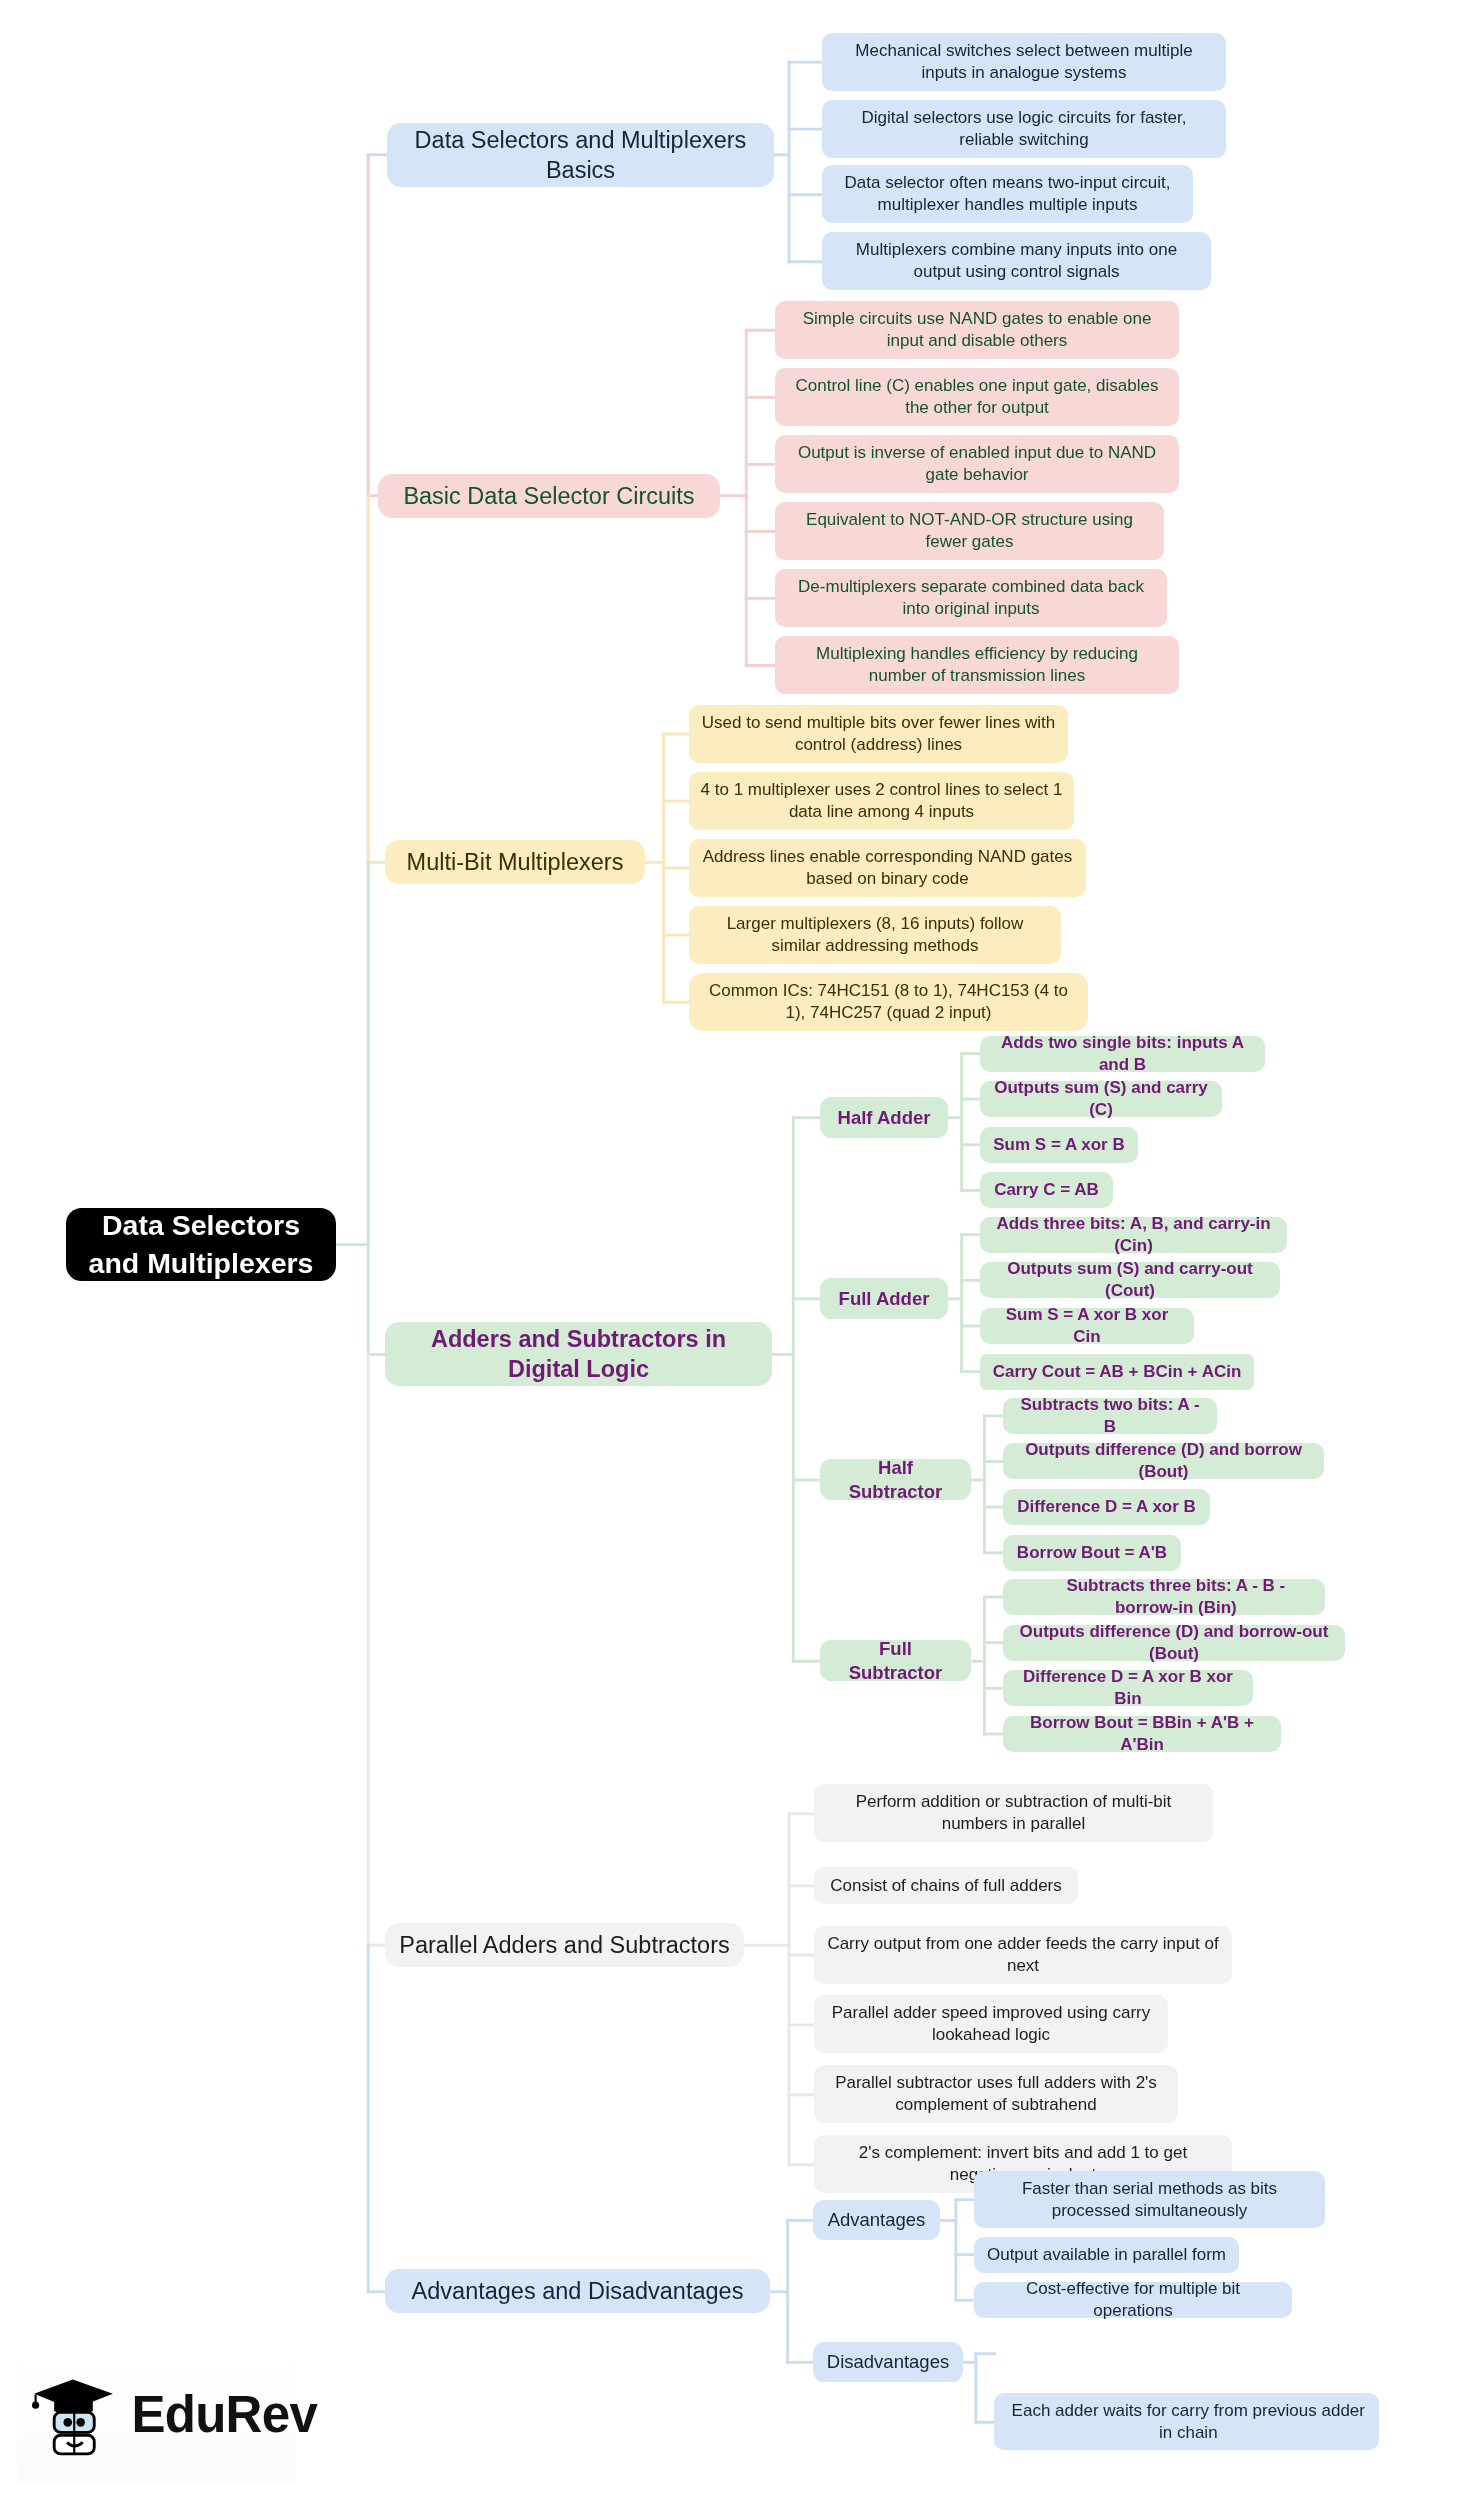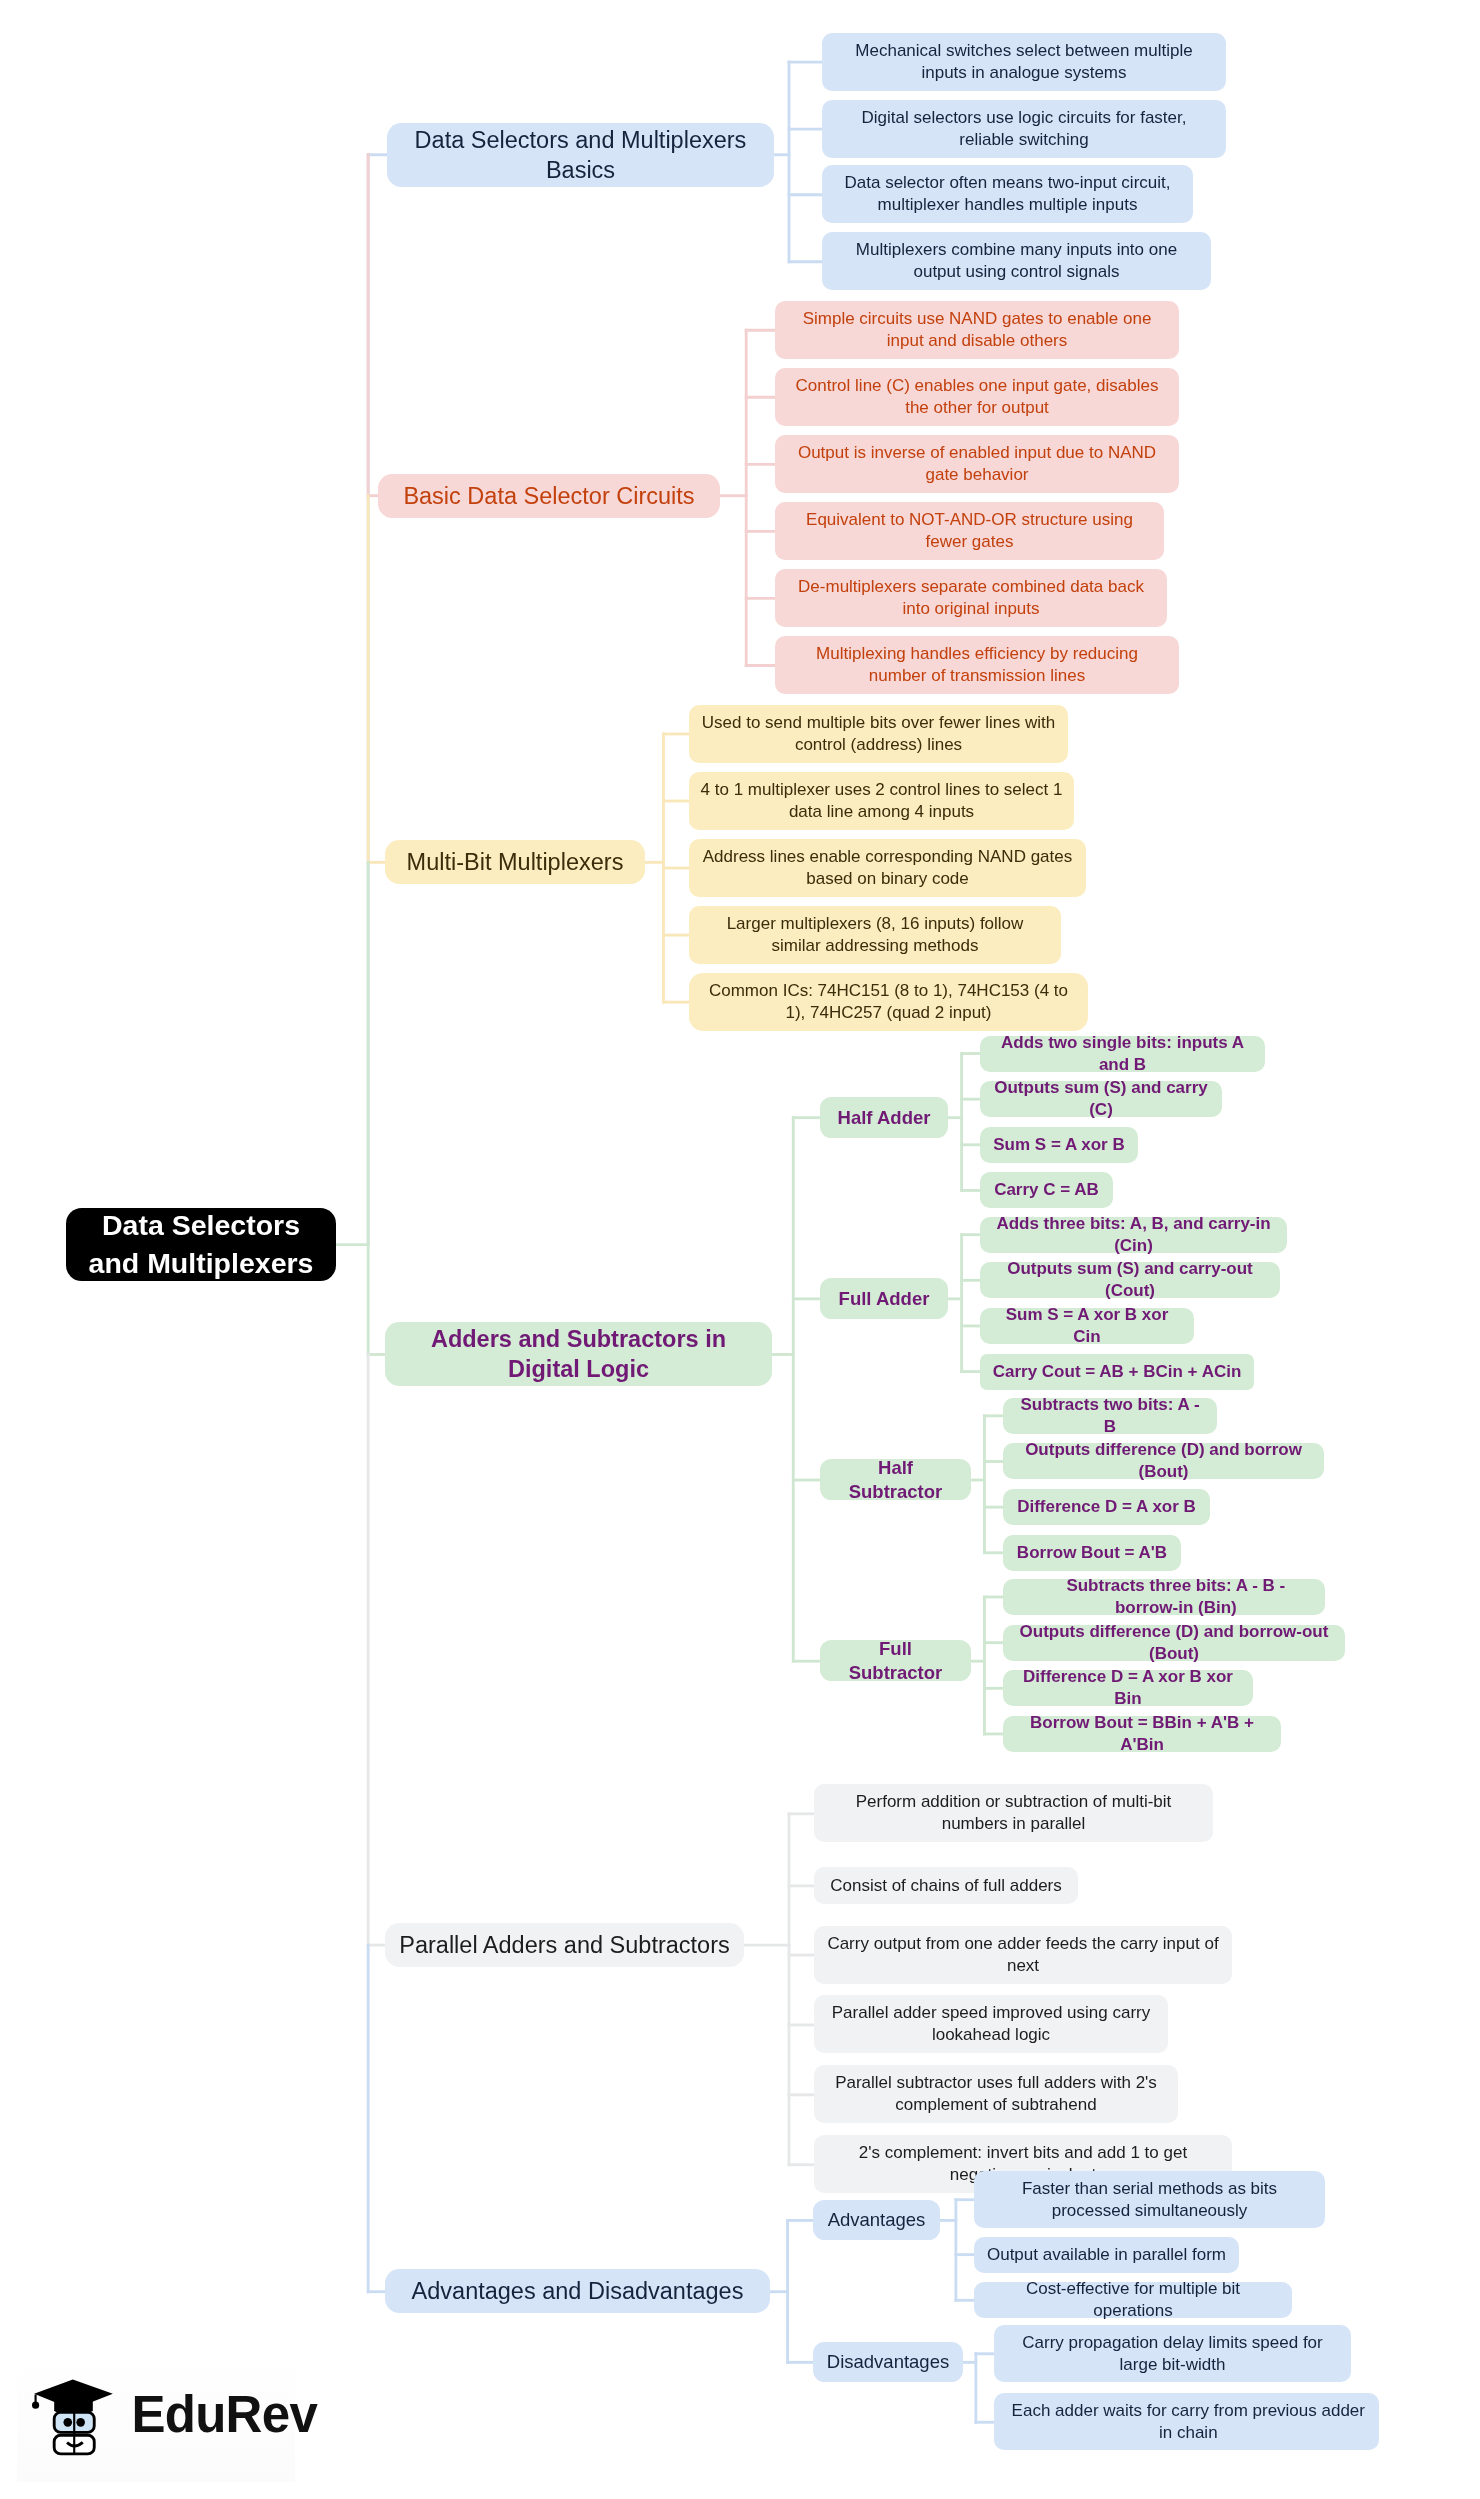--- a/index.html
+++ b/index.html
@@ -8,21 +8,21 @@
   #links{position:absolute;left:0;top:0;width:1481px;height:2500px;}
 
   .node{position:absolute;box-sizing:border-box;display:flex;align-items:center;
         justify-content:center;text-align:center;border-radius:13px;
         line-height:1.28;padding:7.1px 11.4px;}
 
   .root{background:#000000;color:#ffffff;font-weight:bold;font-size:28.5px;
         border-radius:15.7px;line-height:1.3;}
 
   .b1{background:#d6e4f8;color:#16233c;}
-  .b2{background:#f8d7d7;color:#c2410c;}
+  .b2{background:#f8d7d7;color:#14532d;}
   .b3{background:#fcedc1;color:#3a2d09;}
   .b4{background:#d4ecd5;color:#701a75;font-weight:bold;}
   .b5{background:#f1f2f3;color:#1d1d1f;}
 
   .branch{font-size:23.5px;border-radius:14.3px;}
   .sub{font-size:18.5px;border-radius:11.4px;}
   .leaf{font-size:17px;border-radius:10px;}
 
   .logo{position:absolute;left:17px;top:2346px;width:278px;height:136px;
         display:flex;align-items:center;gap:11.4px;padding-left:10px;
@@ -182,21 +182,20 @@
   <div class="node leaf b5" style="left:814px;top:2135px;width:418px;height:58px;">2's complement: invert bits and add 1 to get negative equivalent</div>
 
   <div class="node branch b1" style="left:385px;top:2269px;width:385px;height:44px;">Advantages and Disadvantages</div>
 
   <div class="node sub b1" style="left:813px;top:2200px;width:127px;height:40px;">Advantages</div>
   <div class="node leaf b1" style="left:974px;top:2171px;width:351px;height:57px;">Faster than serial methods as bits processed simultaneously</div>
   <div class="node leaf b1" style="left:974px;top:2237px;width:265px;height:36px;">Output available in parallel form</div>
   <div class="node leaf b1" style="left:974px;top:2282px;width:318px;height:36px;">Cost-effective for multiple bit operations</div>
 
   <div class="node sub b1" style="left:813px;top:2342px;width:150px;height:40px;">Disadvantages</div>
-  <div class="node leaf b1" style="left:994px;top:2325px;width:357px;height:57px;">Carry propagation delay limits speed for large bit-width</div>
   <div class="node leaf b1" style="left:994px;top:2393px;width:385px;height:57px;padding-left:15px;">Each adder waits for carry from previous adder in chain</div>
 
   <div class="logo">
     <span class="mark">
       <svg viewBox="0 0 130 130" width="93" height="93" xmlns="http://www.w3.org/2000/svg">
         <path d="M10 36 L64 16 L120 36 L64 58 Z" fill="#000"></path>
         <path d="M12 37 L12 48" stroke="#000" stroke-width="3" fill="none"></path>
         <circle cx="12" cy="52" r="5" fill="#000"></circle>
         <path d="M38 45 L38 60 Q64 74 92 60 L92 45" fill="#000"></path>
         <rect x="38" y="62" width="56" height="28" rx="9" fill="#cfe4f5" stroke="#000" stroke-width="4"></rect>

